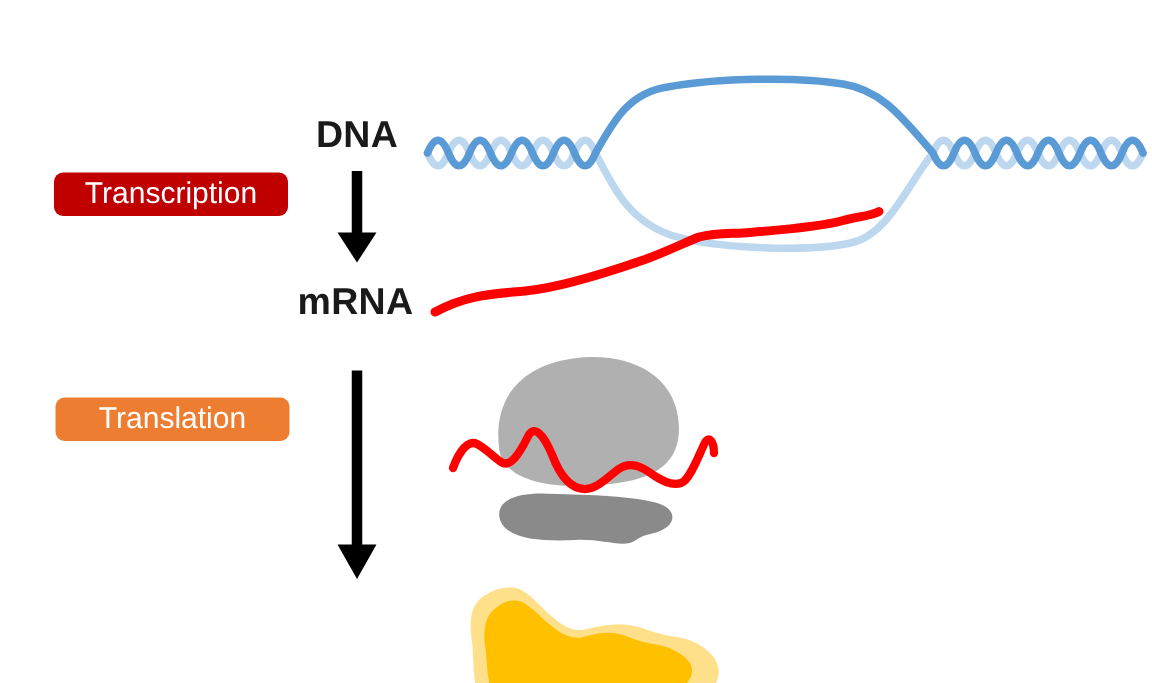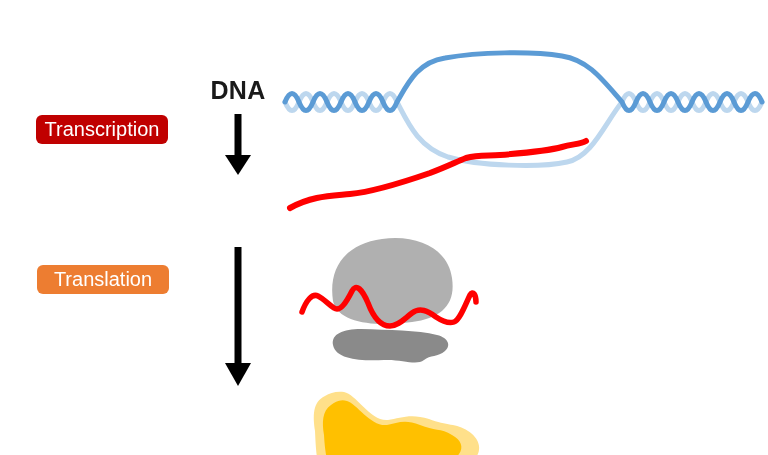--- a/index.html
+++ b/index.html
@@ -7,21 +7,21 @@
   .canvas{
     position:relative;width:768px;height:455px;background:#ffffff;overflow:hidden;margin-top:45px;
   }
   .art{position:absolute;left:0;top:0;}
   .stage-label{
     position:absolute;transform:translateX(-50%);
     font-weight:bold;font-size:25px;color:#1a1a1a;letter-spacing:0.2px;
     white-space:nowrap;
   }
   .badge{
-    position:absolute;width:132px;height:29px;border-radius:6px;
+    position:absolute;width:156px;height:29px;border-radius:6px;
     display:flex;align-items:center;justify-content:center;
     color:#ffffff;font-size:20px;font-weight:400;
   }
 </style>
 </head>
 <body>
 
 <div class="canvas">
 
   <svg class="art" width="768" height="455" viewBox="0 0 768 455">
@@ -65,19 +65,20 @@
 
     <path d="M331,360 C322,366 322,378 324,390 C325,408 327,421 334,428
          C346,435 363,434 374,432 C393,429 412,430 427,427
          C442,424 453,418 459,409 C464,402 461,395 452,390
          C441,383 434,386 420,380 C405,374 397,378 387,380
          C371,382 357,359 347,356 C340,354 335,357 331,360 Z" fill="#FFC000"></path>
   </svg>
 
   <div class="stage-label" style="left:238px;top:31px;">DNA</div>
 
+  <div class="stage-label" style="left:237px;top:142px;">mRNA</div>
 
 
   <div class="badge" style="left: 36px; top: 70px; background: rgb(192, 0, 0);">Transcription</div>
 
   <div class="badge" style="left: 37px; top: 220px; background: rgb(237, 125, 49);">Translation</div>
 
 </div>
 
 </body></html>

